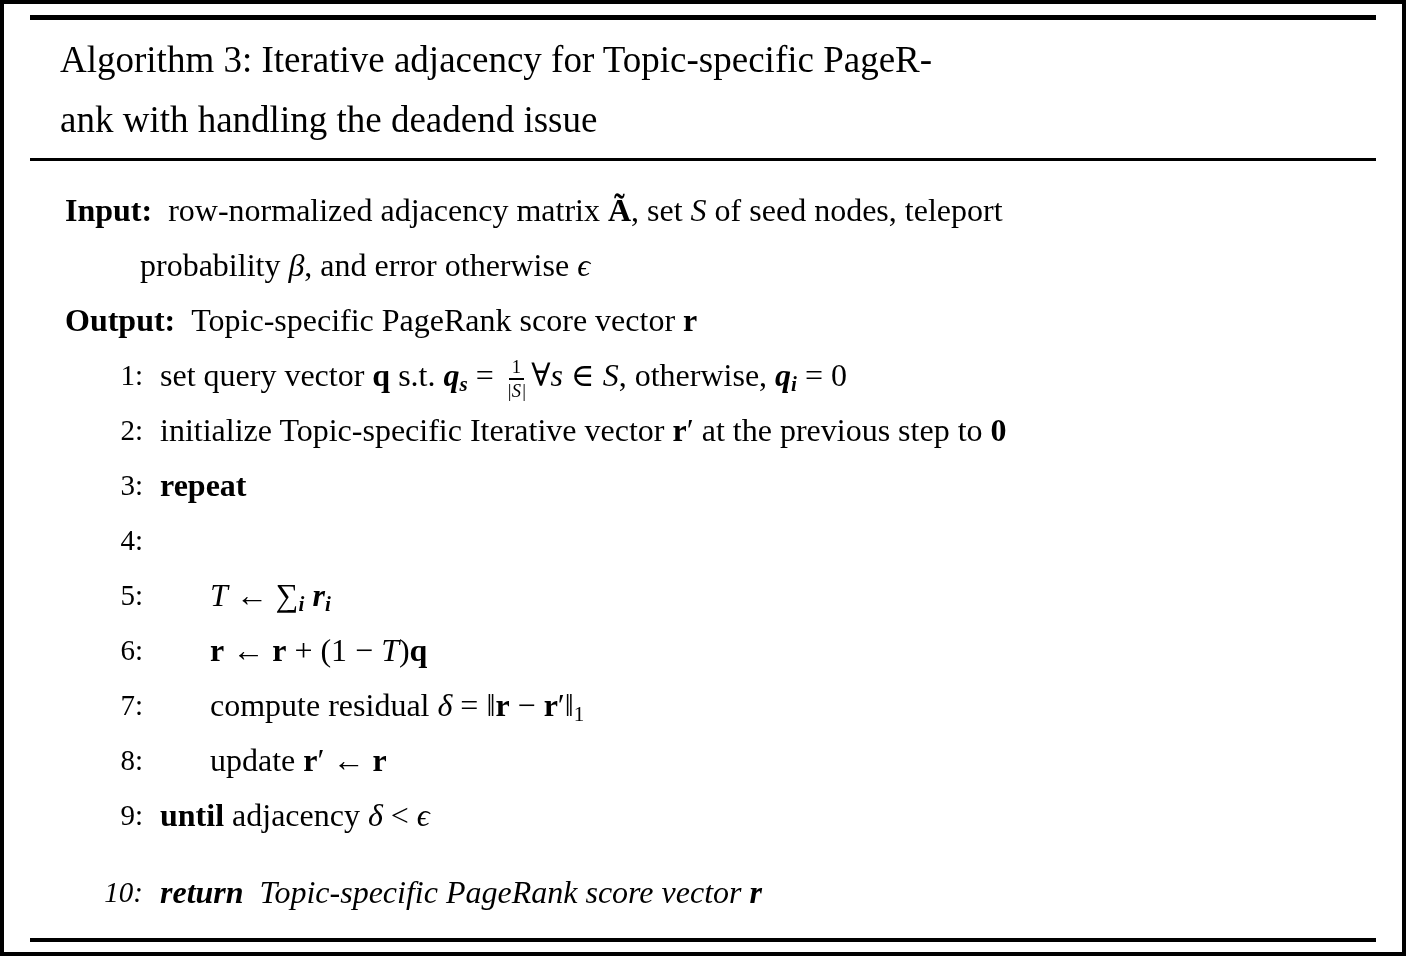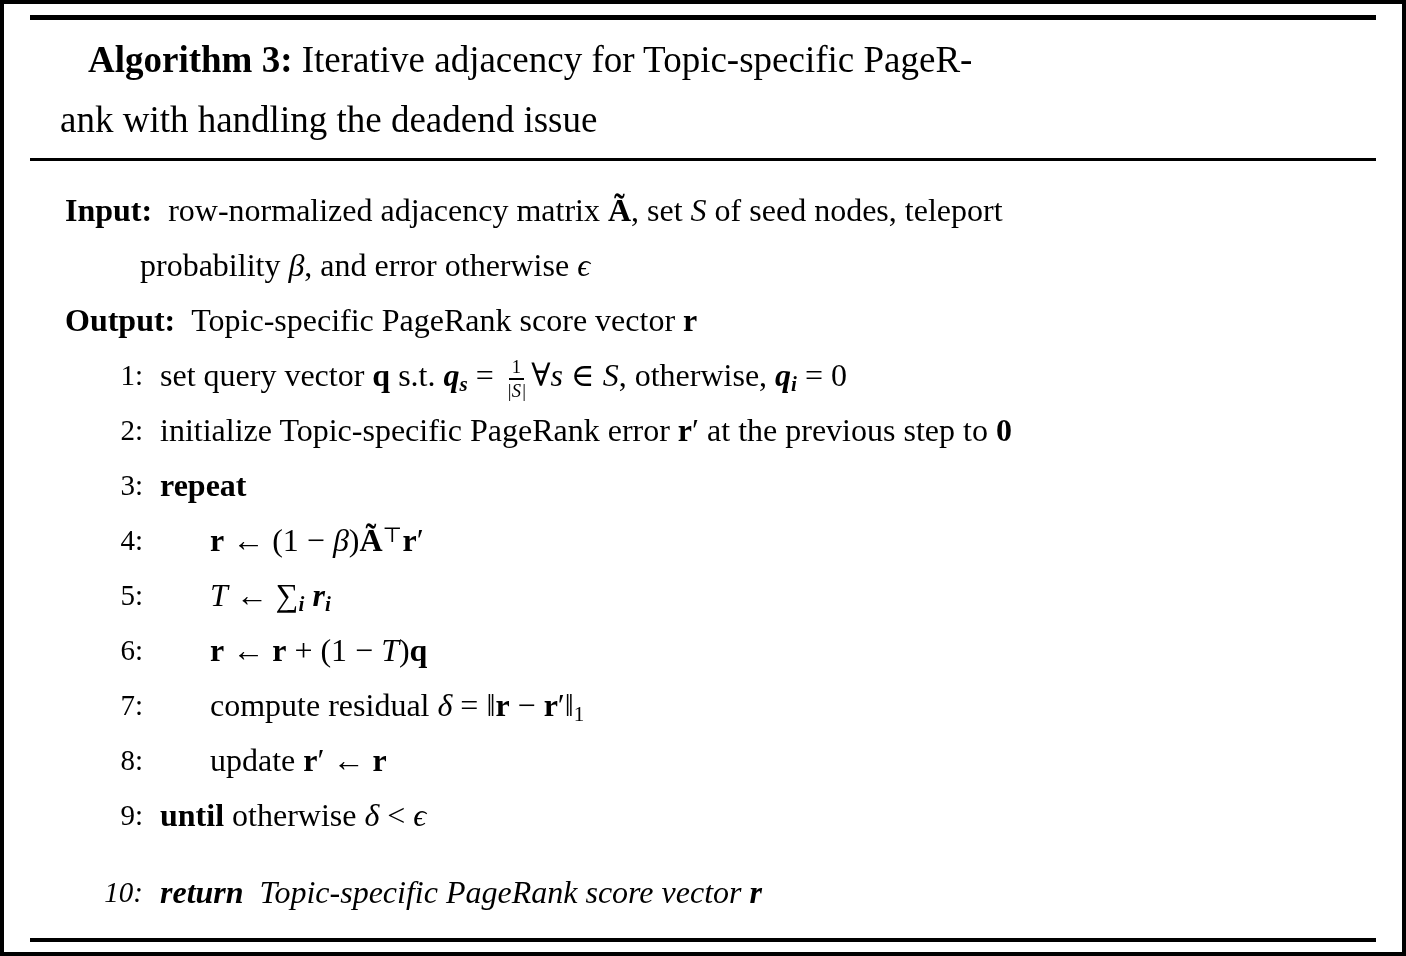--- a/index.html
+++ b/index.html
@@ -12,21 +12,21 @@
   .rule{margin:0 26px;border:none;}
   .rule-top{margin-top:11px;border-top:5px solid #000;}
   .rule-mid{border-top:3px solid #000;}
   .rule-bottom{margin-top:18px;border-top:4px solid #000;}
 
   .caption{
     margin:10px 30px 8px 56px;
     font-size:37px;line-height:60px;
     white-space:pre-wrap;
   }
-  .caption .b{font-weight:700;margin-left:28px;}
+  .caption .b{font-weight:400;}
 
   .body{padding:22px 24px 0 26px;font-size:32px;}
   .io-line{
     margin-left:35px;padding-left:75px;text-indent:-75px;
     line-height:55px;white-space:pre-wrap;
   }
   .algo-line{display:flex;line-height:55px;white-space:pre-wrap;}
   .algo-line .num{width:113px;text-align:right;flex:none;font-size:29px;}
   .algo-line .content{padding-left:17px;}
   .algo-line.ind1 .content{padding-left:67px;}
@@ -55,27 +55,27 @@
   <div class="rule rule-mid"></div>
 
   <div class="body">
     <div id="io-container">
         <div class="io-line"><span class="seg b">Input:  </span><span class="seg">row-normalized adjacency matrix </span><span class="seg b">Ã</span><span class="seg">, set </span><span class="seg it">S</span><span class="seg"> of seed nodes, teleport
 probability </span><span class="seg it">β</span><span class="seg">, and error otherwise </span><span class="seg it">ϵ</span></div>
         <div class="io-line"><span class="seg b">Output:  </span><span class="seg">Topic-specific PageRank score vector </span><span class="seg b">r</span></div>
       </div>
     <div id="lines-container">
         <div class="algo-line"><span class="num">1:</span><span class="content"><span class="seg">set query vector </span><span class="seg b">q</span><span class="seg"> s.t. </span><span class="seg b it">q</span><span class="seg b it sub">s</span><span class="seg"> = </span><span class="frac"><span class="fnum">1</span><span class="fden it">|S|</span></span><span class="seg">∀</span><span class="seg it">s</span><span class="seg"> ∈ </span><span class="seg it">S</span><span class="seg">, otherwise, </span><span class="seg b it">q</span><span class="seg b it sub">i</span><span class="seg"> = 0</span></span></div>
-        <div class="algo-line"><span class="num">2:</span><span class="content"><span class="seg">initialize Topic-specific PageRank error </span><span class="seg b">r</span><span class="seg">′</span><span class="seg"> at the previous step to </span><span class="seg b">0</span></span></div>
+        <div class="algo-line"><span class="num">2:</span><span class="content"><span class="seg">initialize Topic-specific Iterative vector </span><span class="seg b">r</span><span class="seg">′</span><span class="seg"> at the previous step to </span><span class="seg b">0</span></span></div>
         <div class="algo-line"><span class="num">3:</span><span class="content"><span class="seg b">repeat</span></span></div>
-        <div class="algo-line ind1"><span class="num">4:</span><span class="content"><span class="seg b">r</span><span class="seg"> ← (1 − </span><span class="seg it">β</span><span class="seg">)</span><span class="seg b">Ã</span><span class="seg sup">⊤</span><span class="seg b">r</span><span class="seg">′</span></span></div>
+        <div class="algo-line ind1"><span class="num">4:</span></div>
         <div class="algo-line ind1"><span class="num">5:</span><span class="content"><span class="seg it">T</span><span class="seg"> ← </span><span class="seg">∑</span><span class="seg b it sub">i</span><span class="seg"> </span><span class="seg b it">r</span><span class="seg b it sub">i</span></span></div>
         <div class="algo-line ind1"><span class="num">6:</span><span class="content"><span class="seg b">r</span><span class="seg"> ← </span><span class="seg b">r</span><span class="seg"> + (1 − </span><span class="seg it">T</span><span class="seg">)</span><span class="seg b">q</span></span></div>
         <div class="algo-line ind1"><span class="num">7:</span><span class="content"><span class="seg">compute residual </span><span class="seg it">δ</span><span class="seg"> = </span><span class="seg">‖</span><span class="seg b">r</span><span class="seg"> − </span><span class="seg b">r</span><span class="seg">′</span><span class="seg">‖</span><span class="seg sub">1</span></span></div>
         <div class="algo-line ind1"><span class="num">8:</span><span class="content"><span class="seg">update </span><span class="seg b">r</span><span class="seg">′</span><span class="seg"> ← </span><span class="seg b">r</span></span></div>
-        <div class="algo-line"><span class="num">9:</span><span class="content"><span class="seg b">until</span><span class="seg"> otherwise </span><span class="seg it">δ</span><span class="seg"> &lt; </span><span class="seg it">ϵ</span></span></div>
+        <div class="algo-line"><span class="num">9:</span><span class="content"><span class="seg b">until</span><span class="seg"> adjacency </span><span class="seg it">δ</span><span class="seg"> &lt; </span><span class="seg it">ϵ</span></span></div>
         <div class="algo-line gap"><span class="num">10:</span><span class="content"><span class="seg b">return</span><span class="seg">  Topic-specific PageRank score vector </span><span class="seg b">r</span></span></div>
       </div>
   </div>
 
   <div class="rule rule-bottom"></div>
 
 </div>
 
 </body></html>

